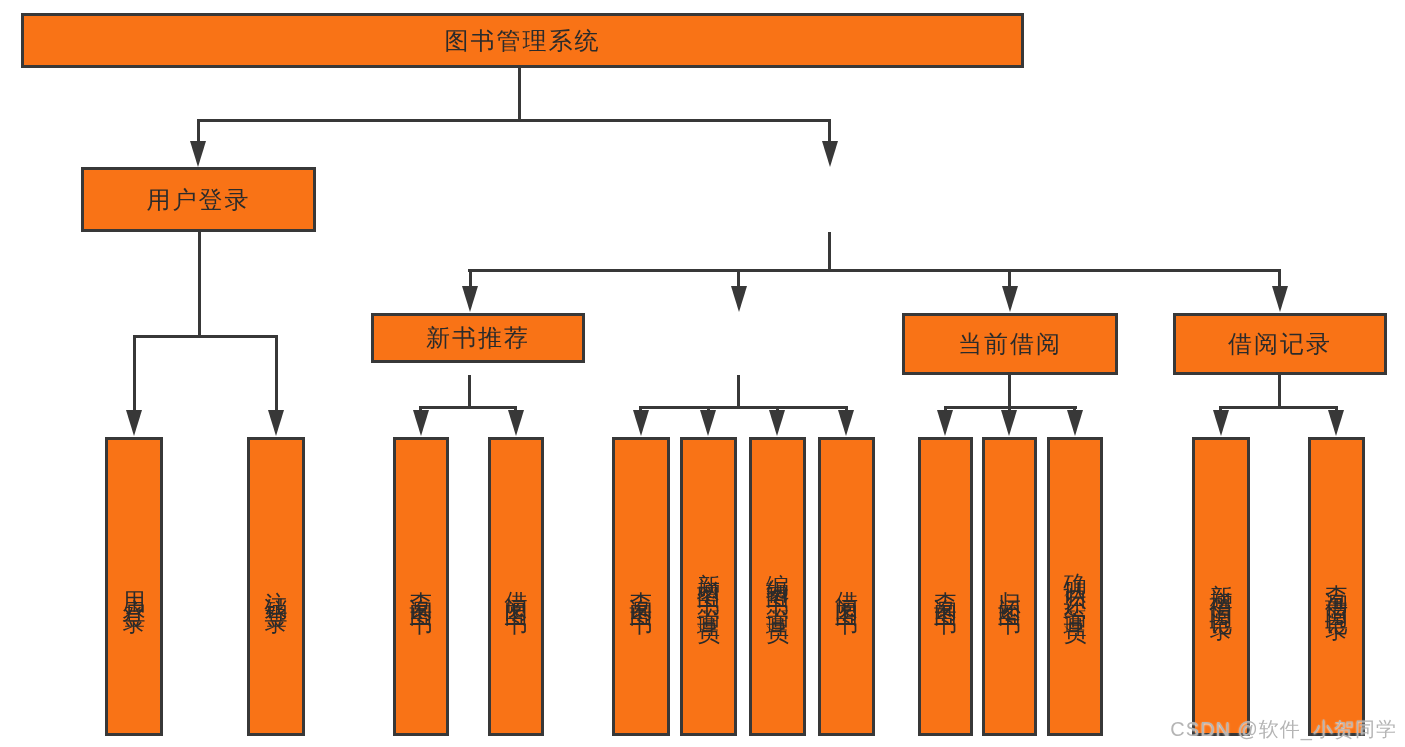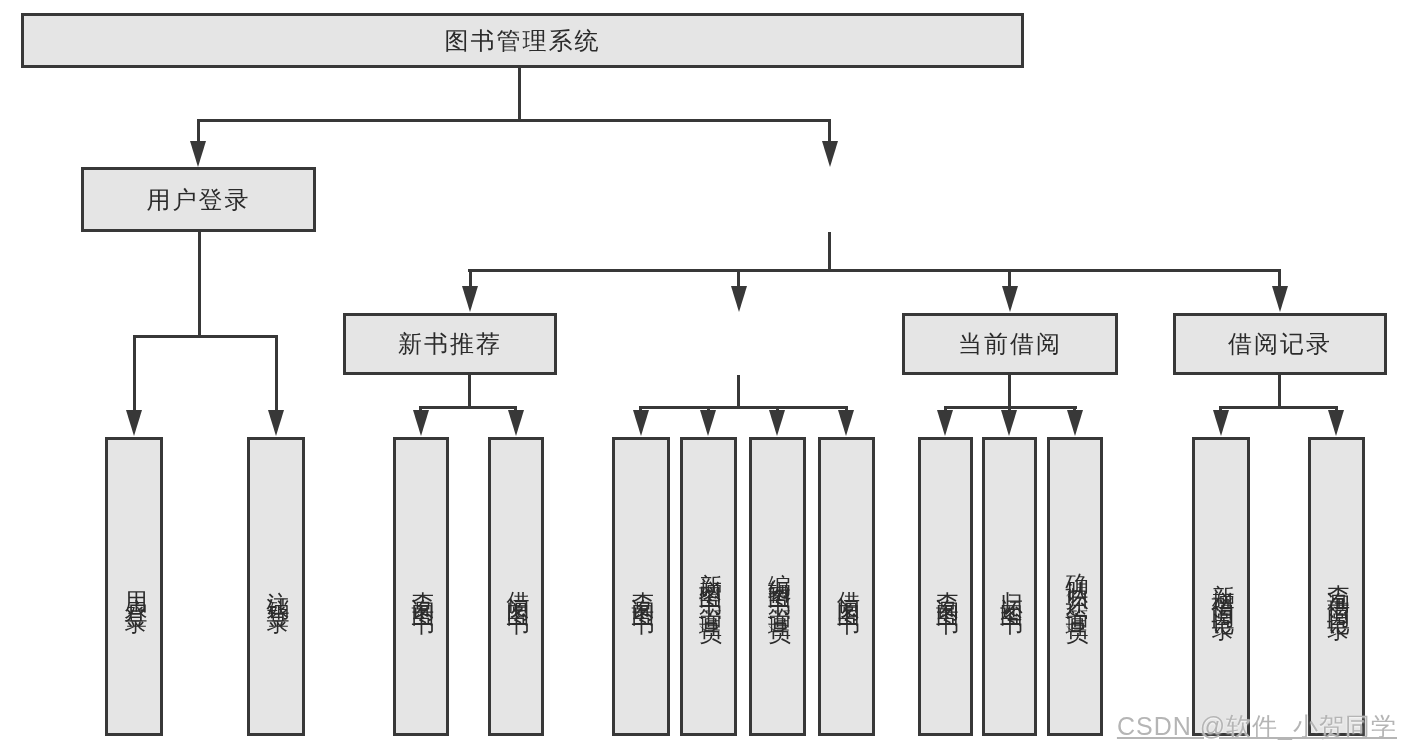--- a/index.html
+++ b/index.html
@@ -1,40 +1,40 @@
 <!DOCTYPE html>
 <html><head>
 <meta charset="utf-8">
 <style>
   html,body{margin:0;padding:0;background:#ffffff;}
   .canvas{
     position:relative;width:1405px;height:747px;background:#ffffff;overflow:hidden;
     font-family:"Liberation Sans","DejaVu Sans",sans-serif;color:#2b2b2b;
   }
   .box{
-    position:absolute;background:#e5e5e5;border:3px solid #383838;
-    display:flex;align-items:center;justify-content:center;box-sizing:border-box;font-family:Liberation Mono, monospace;
+    position:absolute;background:#f97316;border:3px solid #383838;
+    display:flex;align-items:center;justify-content:center;box-sizing:border-box;
   }
   .hbox{font-size:24px;letter-spacing:2px;white-space:nowrap;}
   .vbox{font-size:23px;}
   .vbox .vtext{
     writing-mode:vertical-rl;text-orientation:mixed;letter-spacing:7px;
     line-height:1;display:block;
   }
   .vl{position:absolute;width:3px;background:#383838;}
   .hl{position:absolute;height:3px;background:#383838;}
   .ar{
     position:absolute;width:0;height:0;
     border-left:8px solid transparent;border-right:8px solid transparent;
     border-top:26px solid #383838;
   }
   .watermark{
-    position:absolute;right:8px;bottom:4px;font-size:25px;letter-spacing:1px;
+    position:absolute;right:8px;bottom:4px;font-size:20px;letter-spacing:1px;
     color:#b5b5b5;text-shadow:0 1px 2px rgba(255,255,255,0.95);z-index:5;
-    pointer-events:none;white-space:nowrap;text-decoration:underline;
+    pointer-events:none;white-space:nowrap;
   }
 </style>
 </head>
 <body>
 
 <div class="canvas">
 
   <div class="box hbox" style="left:21px;top:13px;width:1003px;height:55px;">
     <span>图书管理系统</span>
   </div>
@@ -61,21 +61,21 @@
   <div class="hl" style="left:468px;top:269px;width:813px;"></div>
   <div class="vl" style="left:469px;top:269px;height:20px;"></div>
   <div class="ar" style="left:462px;top:286px;"></div>
   <div class="vl" style="left:737px;top:269px;height:20px;"></div>
   <div class="ar" style="left:731px;top:286px;"></div>
   <div class="vl" style="left:1008px;top:269px;height:20px;"></div>
   <div class="ar" style="left:1002px;top:286px;"></div>
   <div class="vl" style="left:1278px;top:269px;height:20px;"></div>
   <div class="ar" style="left:1272px;top:286px;"></div>
 
-  <div class="box hbox" style="left:343px;top:313px;width:214px;height:62px;">
+  <div class="box hbox" style="left:371px;top:313px;width:214px;height:50px;">
     <span>新书推荐</span>
   </div>
   <div class="box hbox" style="left:1173px;top:313px;width:214px;height:62px;">
     <span>借阅记录</span>
   </div>
   <div class="box hbox" style="left:902px;top:313px;width:216px;height:62px;">
     <span>当前借阅</span>
   </div>
 
   <div class="vl" style="left:468px;top:375px;height:33px;"></div>

